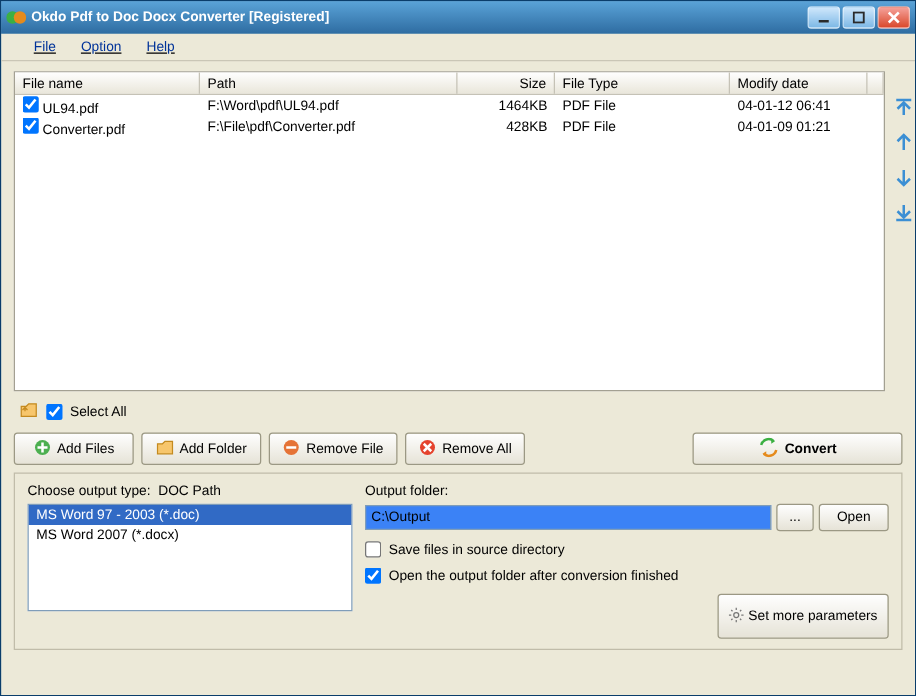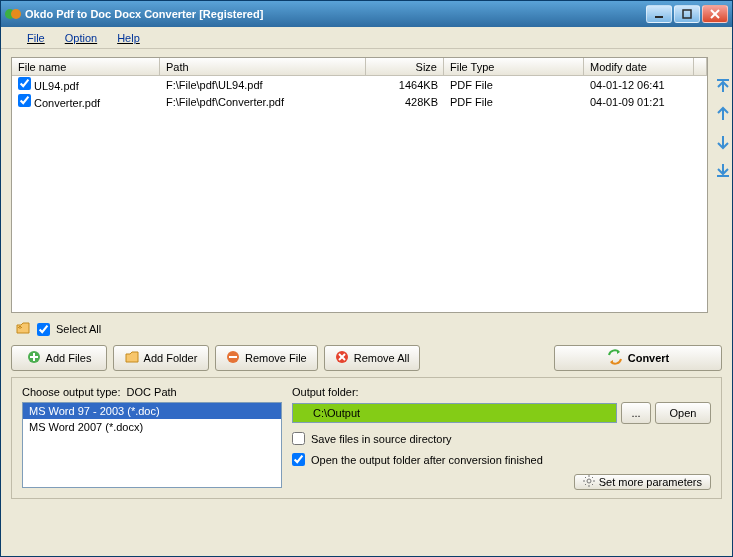--- a/index.html
+++ b/index.html
@@ -30,21 +30,21 @@
 .btn { height: 26px; background: linear-gradient(to bottom, #fefefe, #e6e3d7); border: 1px solid #9b9884; border-radius: 3px; display: flex; align-items: center; justify-content: center; gap: 5px; padding: 0 10px; min-width: 96px; }
 .btn.big { min-width: 168px; font-weight: bold; }
 .panel { border: 1px solid #c0bca9; background: #ece9d8; padding: 8px 10px; }
 .bottompanel { display: flex; gap: 10px; }
 .leftcol { width: 260px; }
 .rightcol { flex: 1; }
 .label { display: block; margin-bottom: 4px; }
 .listbox { background: #fff; border: 1px solid #7f9db9; height: 86px; }
 .listitem { padding: 2px 6px; }
 .listitem.selected { background: #316ac5; color: #fff; }
-.txtinput { background: #84cc16; border: 1px solid #7f9db9; height: 20px; padding: 2px 20px; flex: 1; }
+.txtinput { background: #3b82f6; border: 1px solid #7f9db9; height: 20px; padding: 2px 4px; flex: 1; }
 .outrow { display: flex; gap: 4px; align-items: center; }
 .smallbtn { height: 22px; min-width: 30px; padding: 0 8px; background: linear-gradient(to bottom, #fefefe, #e6e3d7); border: 1px solid #9b9884; border-radius: 3px; display: flex; align-items: center; justify-content: center; }
 .chkrow { display: flex; align-items: center; gap: 6px; margin-top: 8px; }
 .spacer { flex: 1; }
 input[type=checkbox] { margin: 0; width: 13px; height: 13px; }
 </style>
 </head>
 <body>
 
 <div class="window">
@@ -89,21 +89,21 @@
           <div class="thead">
             <div class="th col-name">File name</div>
             <div class="th col-path">Path</div>
             <div class="th col-size">Size</div>
             <div class="th col-type">File Type</div>
             <div class="th col-date">Modify date</div>
             <div class="th col-end"></div>
           </div>
           <div class="trow">
             <div class="td col-name"><input type="checkbox" checked="" style=""> <span>UL94.pdf</span></div>
-            <div class="td col-path">F:\File\pdf\UL94.pdf</div>
+            <div class="td col-path">F:\Word\pdf\UL94.pdf</div>
             <div class="td col-size">1464KB</div>
             <div class="td col-type">PDF File</div>
             <div class="td col-date">04-01-12 06:41</div>
           </div>
           <div class="trow">
             <div class="td col-name"><input type="checkbox" checked="" style=""> <span>Converter.pdf</span></div>
             <div class="td col-path">F:\File\pdf\Converter.pdf</div>
             <div class="td col-size">428KB</div>
             <div class="td col-type">PDF File</div>
             <div class="td col-date">04-01-09 01:21</div>
@@ -203,21 +203,21 @@
           </div>
           <div class="chkrow">
             <input type="checkbox" style="">
             <span>Save files in source directory</span>
           </div>
           <div class="chkrow">
             <input type="checkbox" checked="" style="">
             <span>Open the output folder after conversion finished</span>
           </div>
           <div class="chkrow" style="justify-content:flex-end">
-            <div class="smallbtn" style="min-width:130px;height:16px">
+            <div class="smallbtn" style="min-width:130px;height:36px">
               <span><svg width="12" height="12">
                     <circle cx="6" cy="6" r="2" fill="none" stroke="#777"></circle>
                     <g stroke="#777">
                       <line x1="6" y1="0" x2="6" y2="2"></line>
                       <line x1="6" y1="10" x2="6" y2="12"></line>
                       <line x1="0" y1="6" x2="2" y2="6"></line>
                       <line x1="10" y1="6" x2="12" y2="6"></line>
                       <line x1="2" y1="2" x2="3" y2="3"></line>
                       <line x1="9" y1="9" x2="10" y2="10"></line>
                       <line x1="9" y1="3" x2="10" y2="2"></line>

